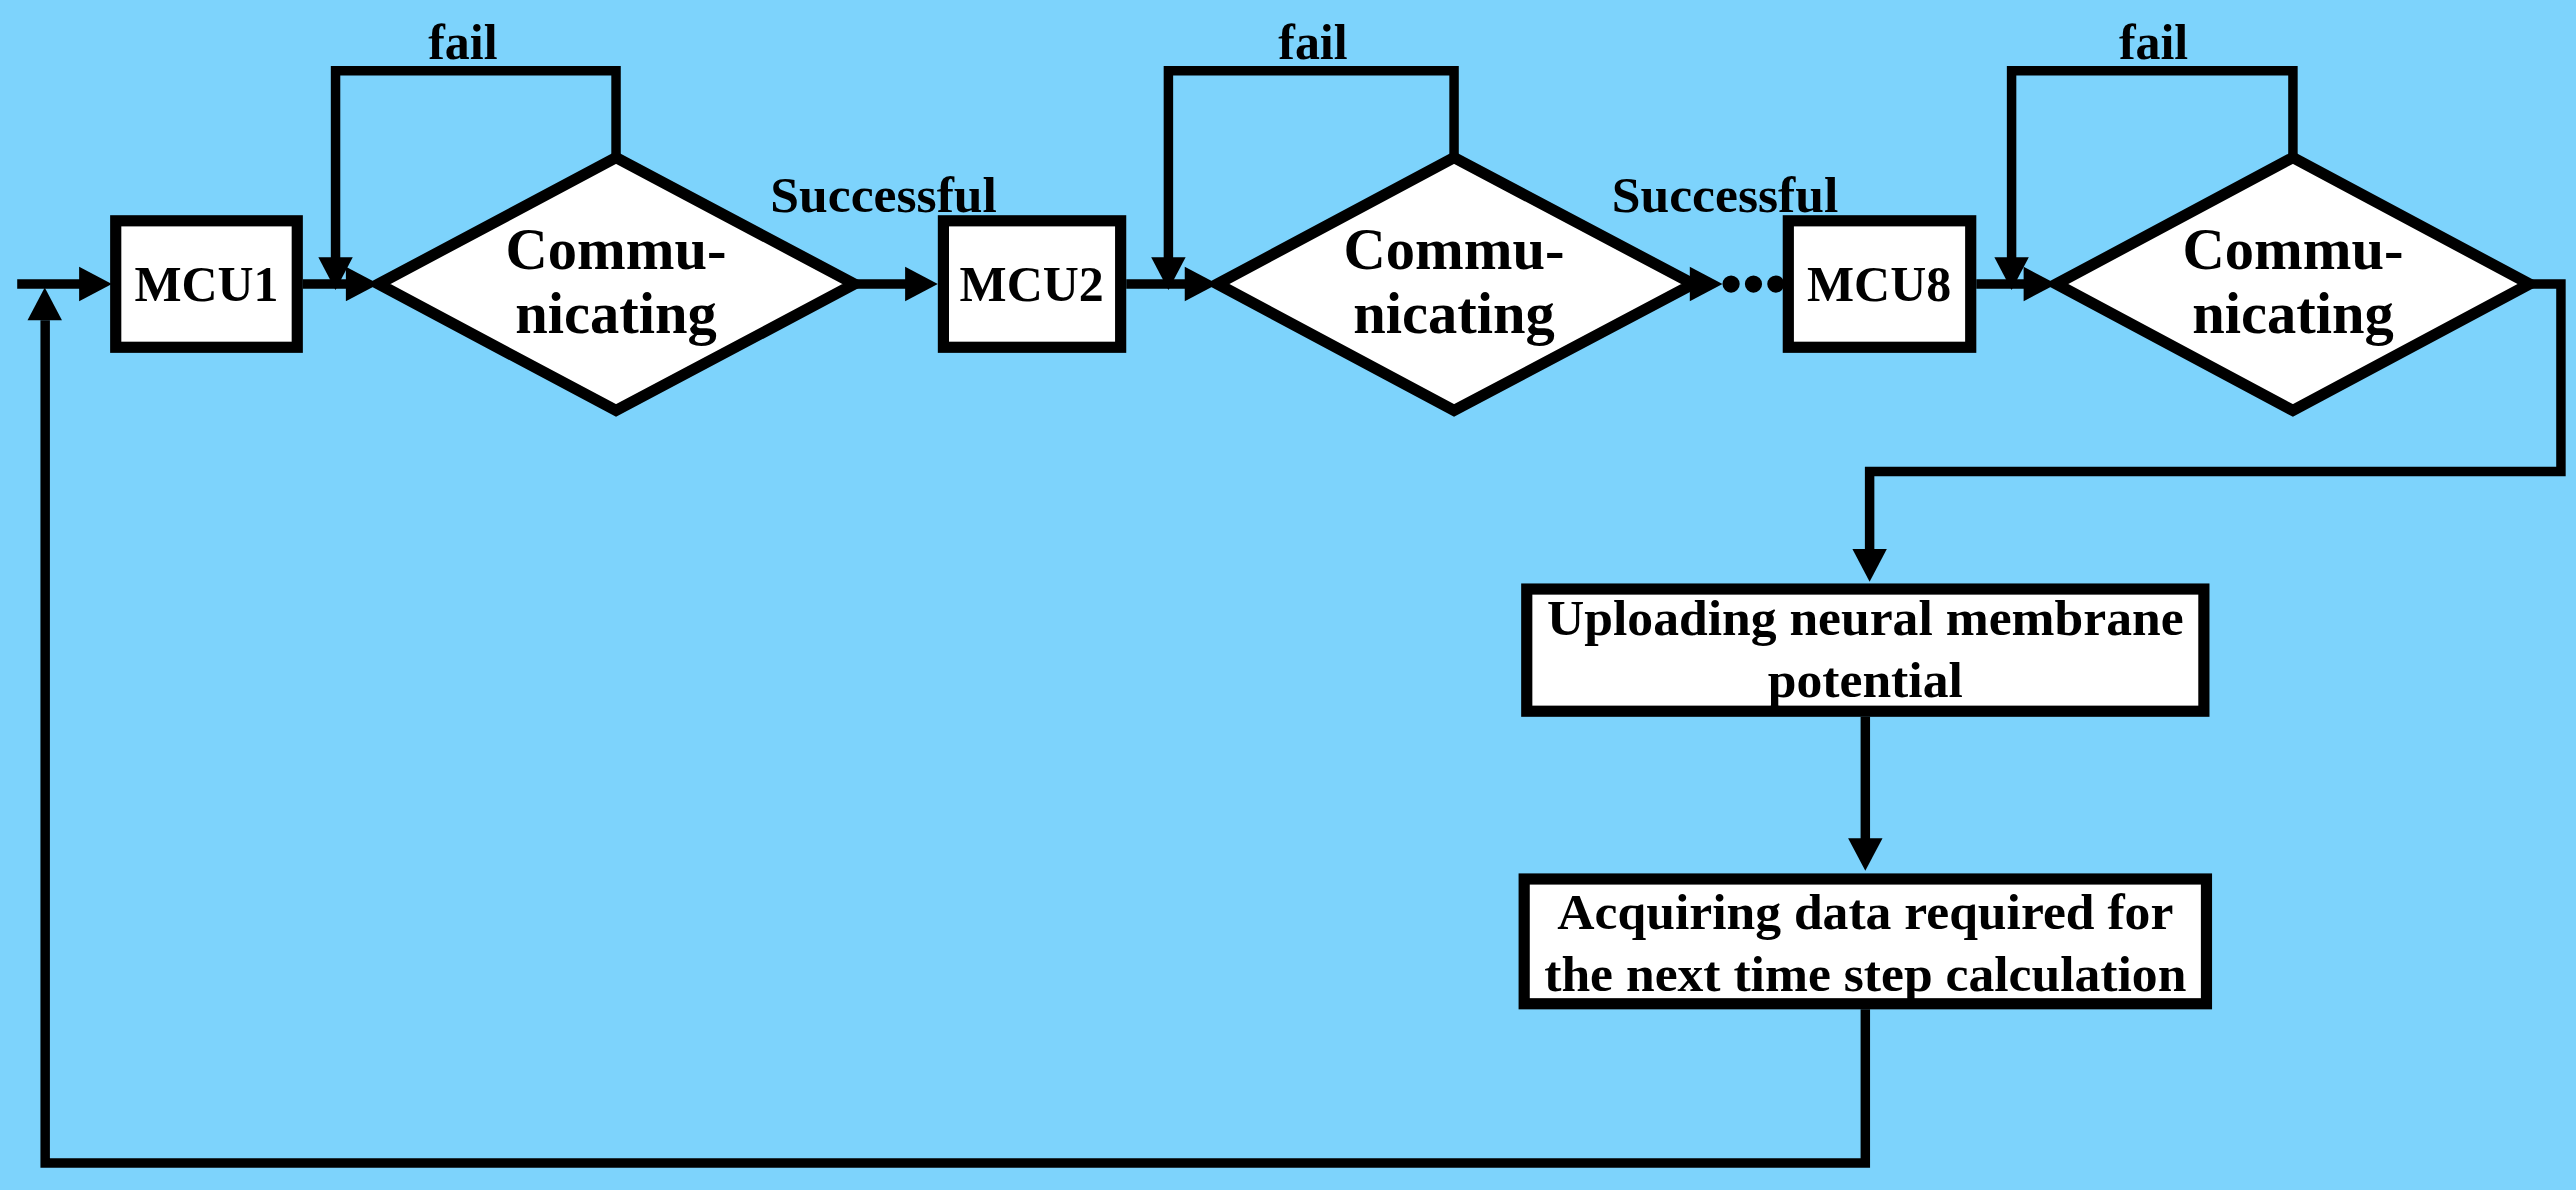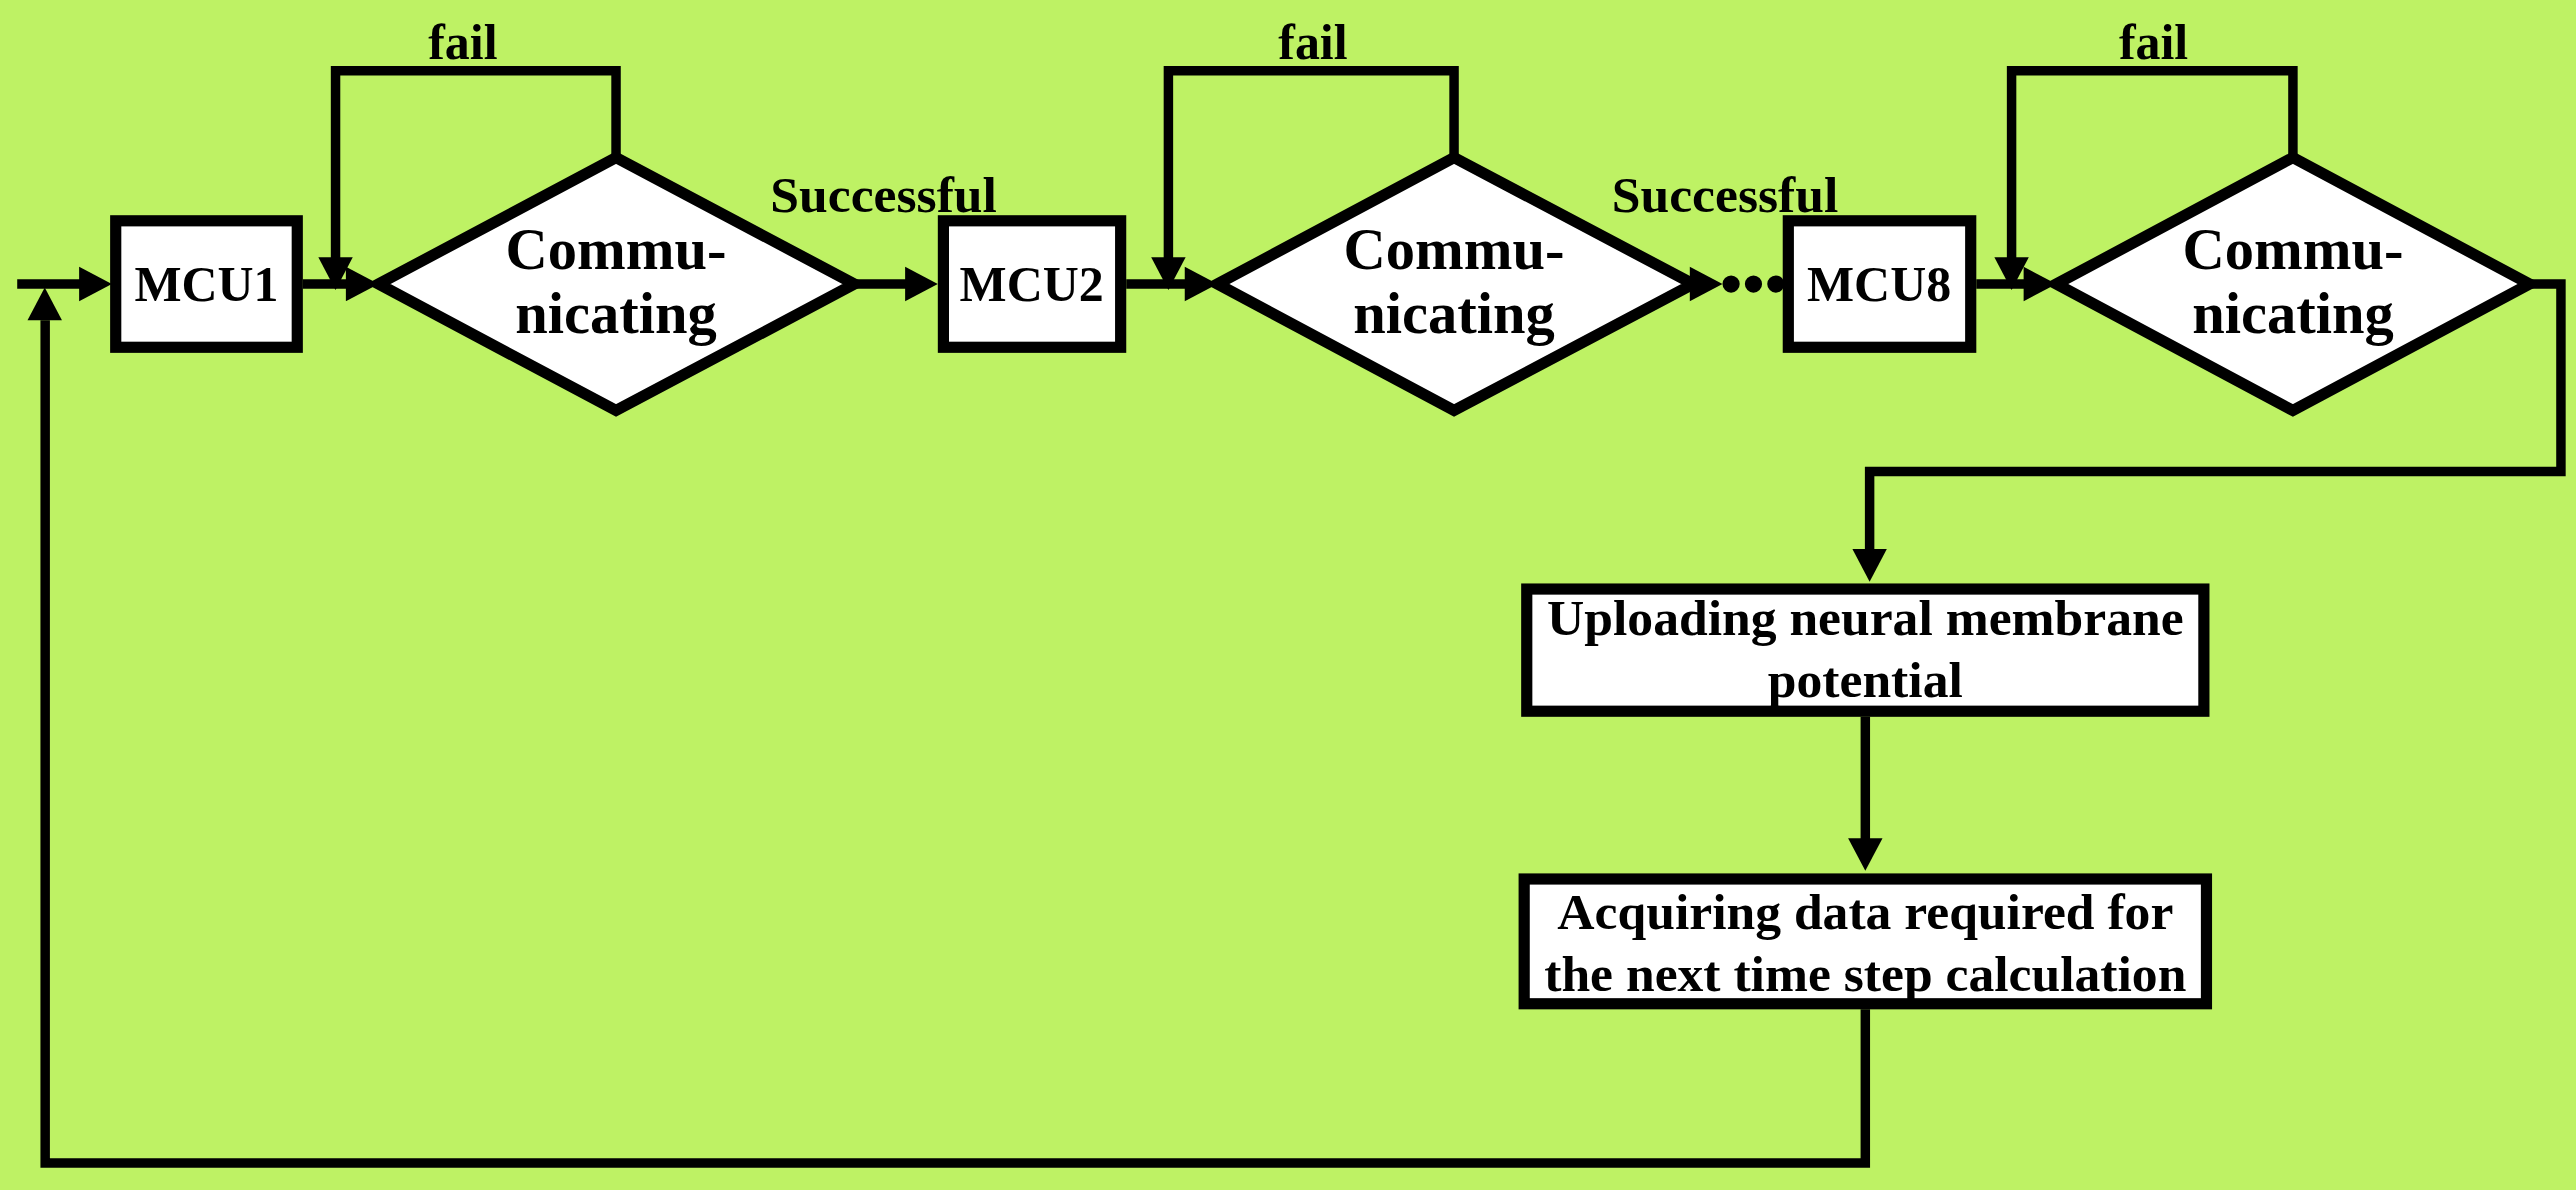--- a/index.html
+++ b/index.html
@@ -1,20 +1,20 @@
 <!DOCTYPE html>
 <html style="font-size:13.8px"><head>
 <meta charset="utf-8">
 <style>
   html, body { margin: 0; padding: 0; background: #ffffff; }
   .stage {
     position: relative;
     width: 2576px;
     height: 1191px;
-    background: #bef264;
+    background: #7dd3fc;
     overflow: hidden;
   }
   svg { display: block; }
   .edge {
     fill: none;
     stroke: #000000;
     stroke-width: 11;
     stroke-linejoin: miter;
     stroke-linecap: butt;
   }

